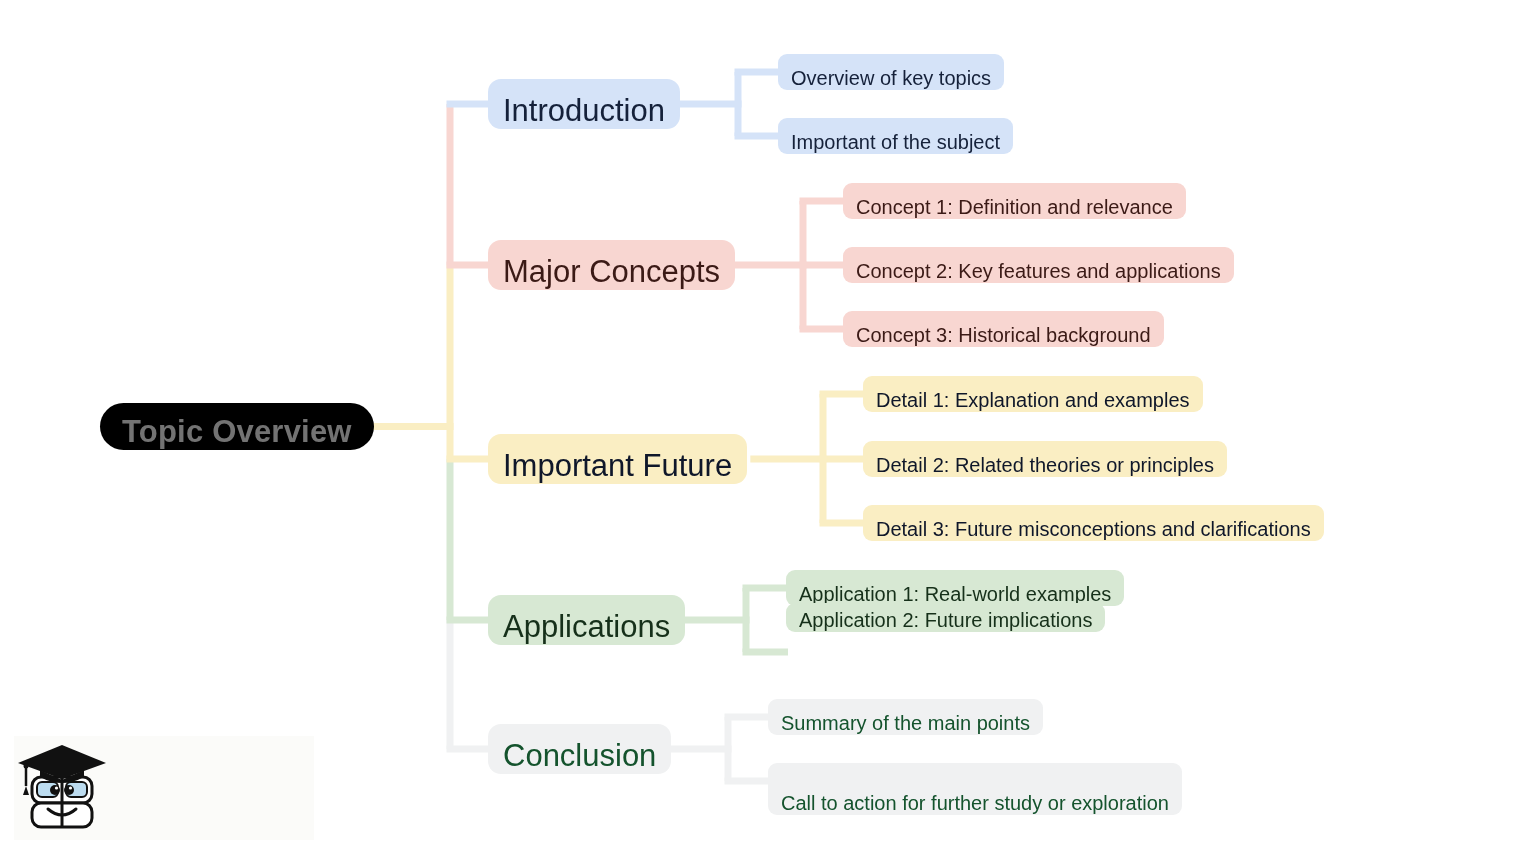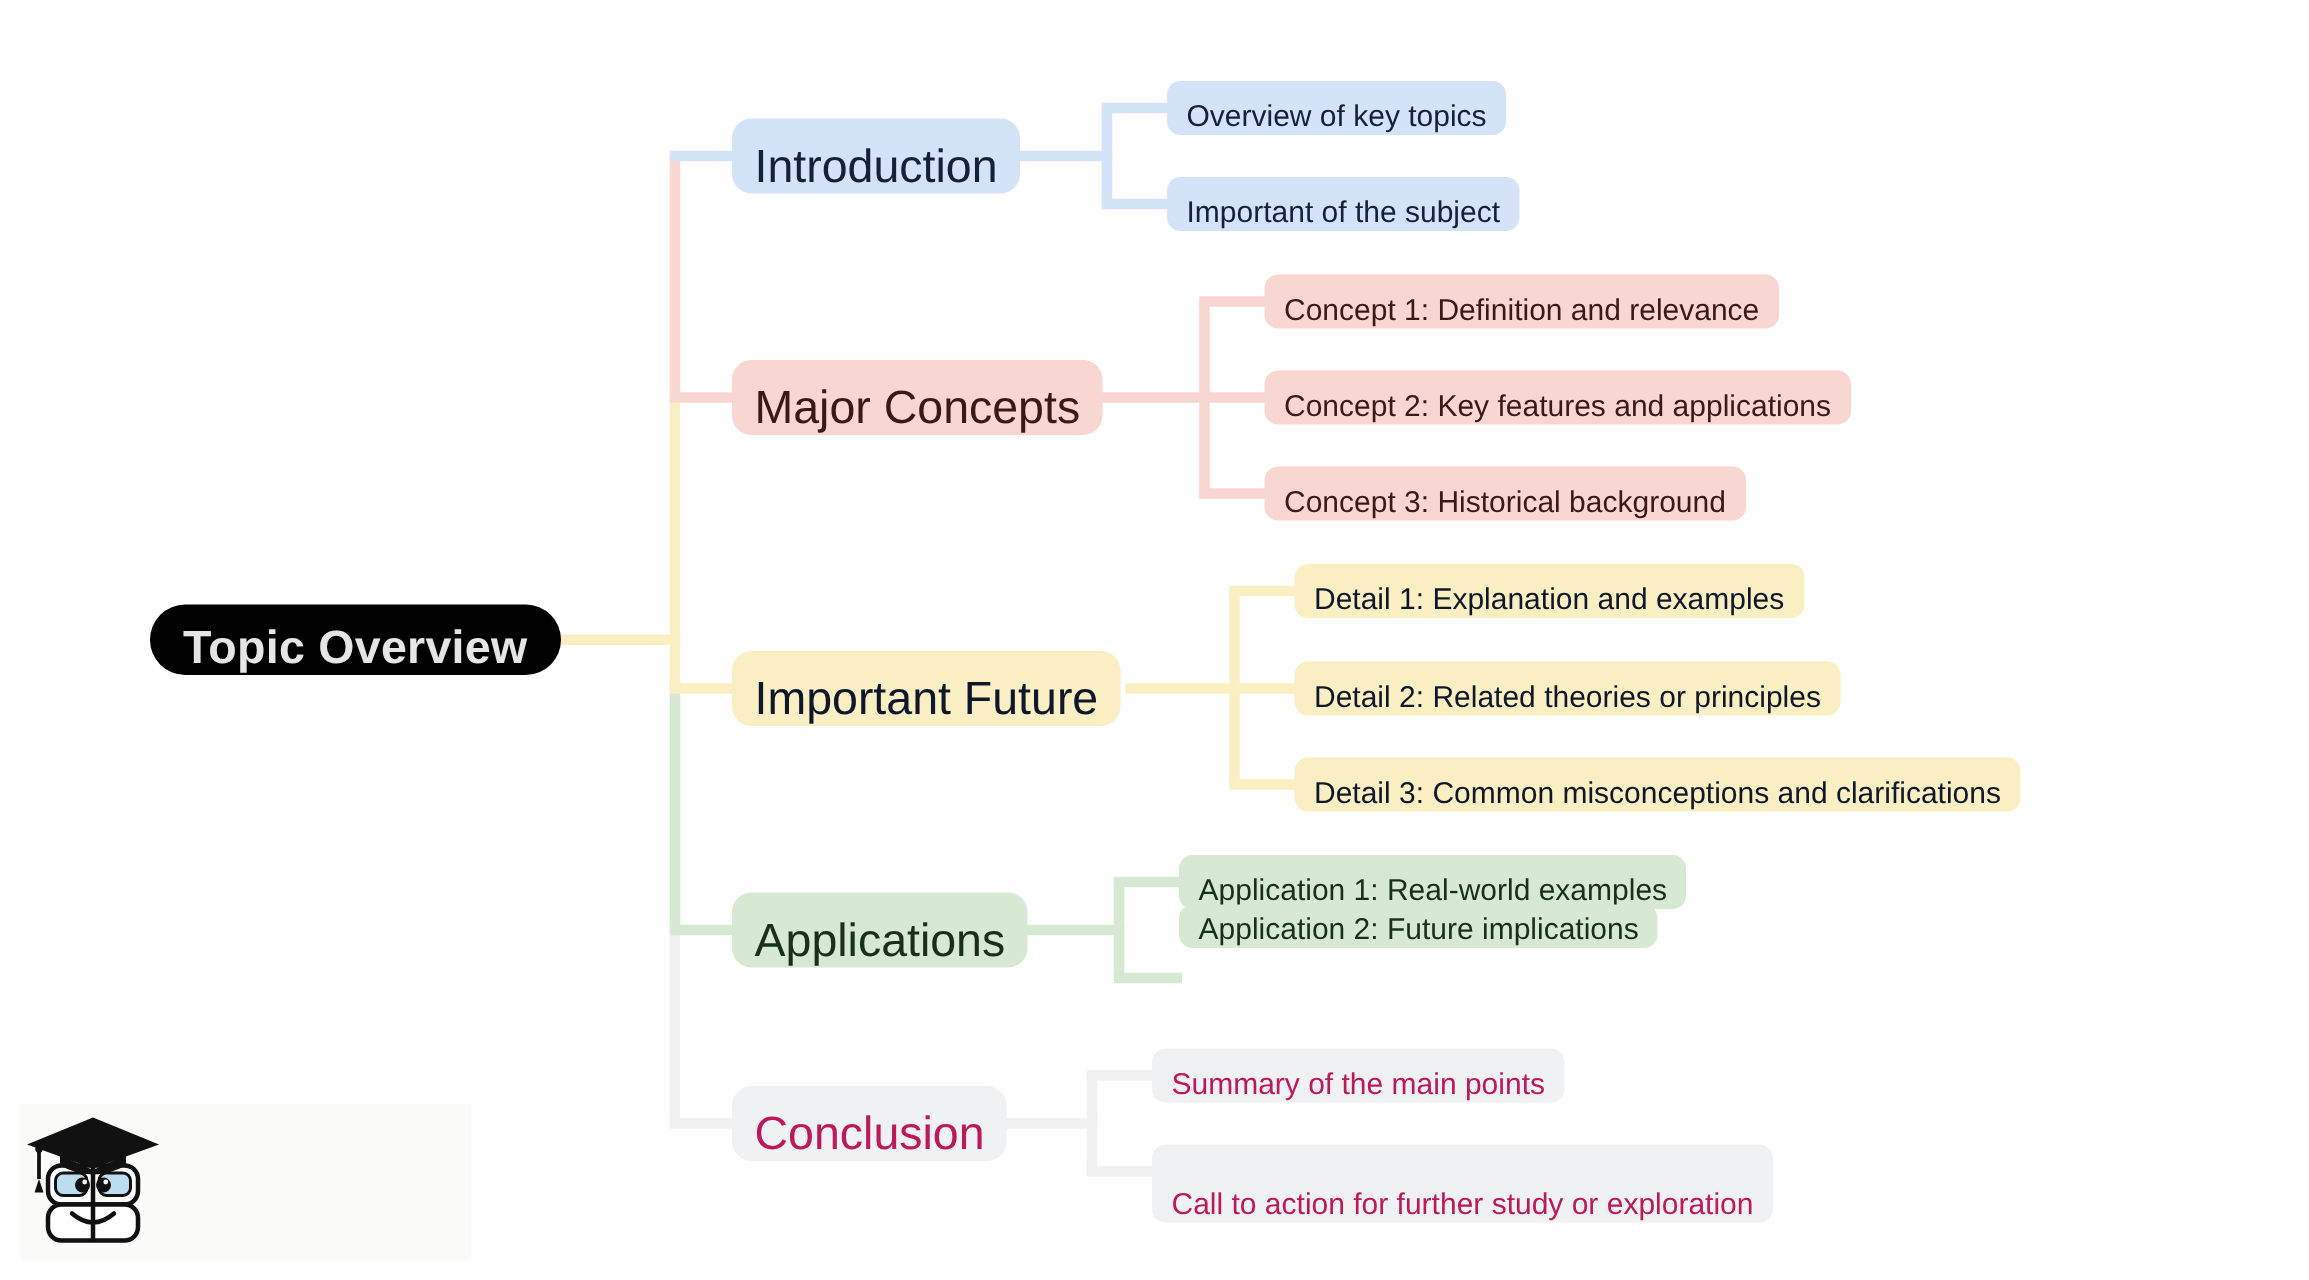--- a/index.html
+++ b/index.html
@@ -34,21 +34,21 @@
     position: absolute;
     display: flex;
     align-items: flex-end;
     box-sizing: border-box;
     white-space: nowrap;
   }
 
   .root-node {
     border-radius: 26px;
     background: #000000;
-    color: #e5e5e5;
+    color: #737373;
     font-size: 31px;
     font-weight: bold;
     padding: 0 22px;
     letter-spacing: 0.2px;
   }
 
   .branch-node {
     border-radius: 13px;
     font-size: 31px;
     font-weight: normal;
@@ -60,21 +60,21 @@
     font-size: 20px;
     font-weight: normal;
     padding: 0 13px;
   }
 
   
   .theme-blue   { background: #d5e3f8; color: #15213a; }
   .theme-pink   { background: #f8d6d1; color: #3b1a16; }
   .theme-yellow { background: #faeec3; color: #0f172a; }
   .theme-green  { background: #d7e8d3; color: #16301a; }
-  .theme-gray   { background: #f0f1f2; color: #be185d; }
+  .theme-gray   { background: #f0f1f2; color: #14532d; }
 
   
   #logo {
     position: absolute;
     left: 14px;
     top: 736px;
     width: 300px;
     height: 104px;
     background: #fbfbf9;
     display: flex;
@@ -160,21 +160,21 @@
   <div class="node branch-node theme-yellow" style="left:488px; top:434px; height:50px;">
     <span>Important Future</span>
   </div>
   <div class="node leaf-node theme-yellow" style="left:863px; top:376px; height:36px;">
     <span>Detail 1: Explanation and examples</span>
   </div>
   <div class="node leaf-node theme-yellow" style="left:863px; top:441px; height:36px;">
     <span>Detail 2: Related theories or principles</span>
   </div>
   <div class="node leaf-node theme-yellow" style="left:863px; top:505px; height:36px;">
-    <span>Detail 3: Common misconceptions and clarifications</span>
+    <span>Detail 3: Future misconceptions and clarifications</span>
   </div>
 
   <div class="node branch-node theme-green" style="left:488px; top:595px; height:50px;">
     <span>Applications</span>
   </div>
   <div class="node leaf-node theme-green" style="left:786px; top:570px; height:36px;">
     <span>Application 1: Real-world examples</span>
   </div>
   <div class="node leaf-node theme-green" style="left:786px; top:603px; height:29px;">
     <span>Application 2: Future implications</span>

